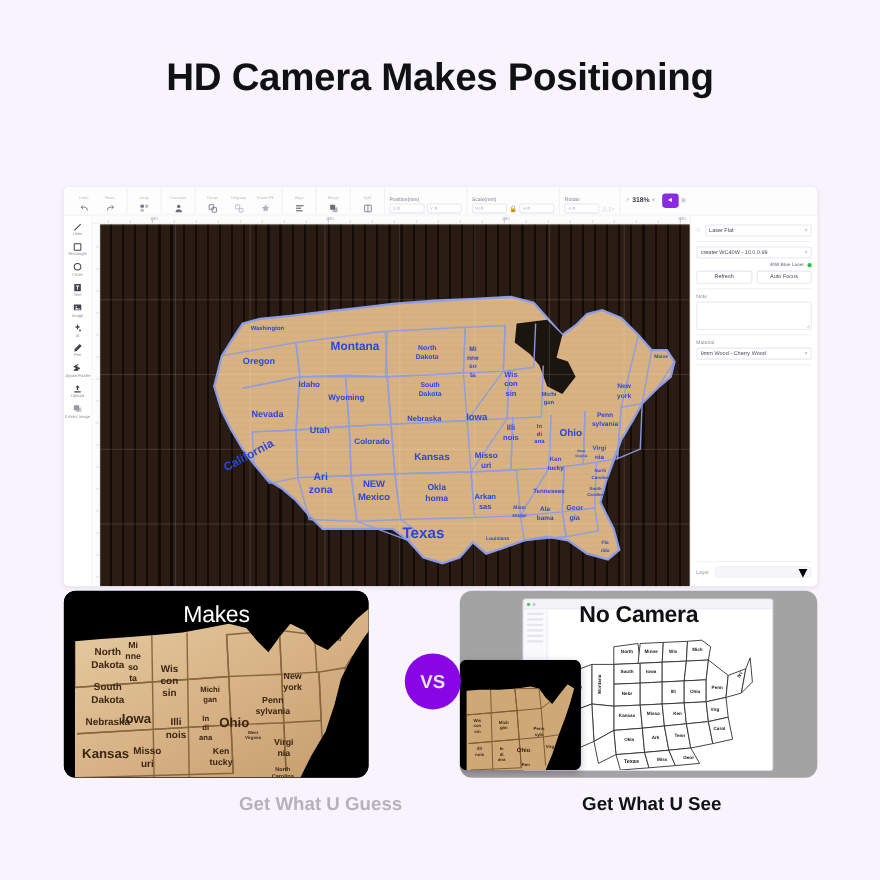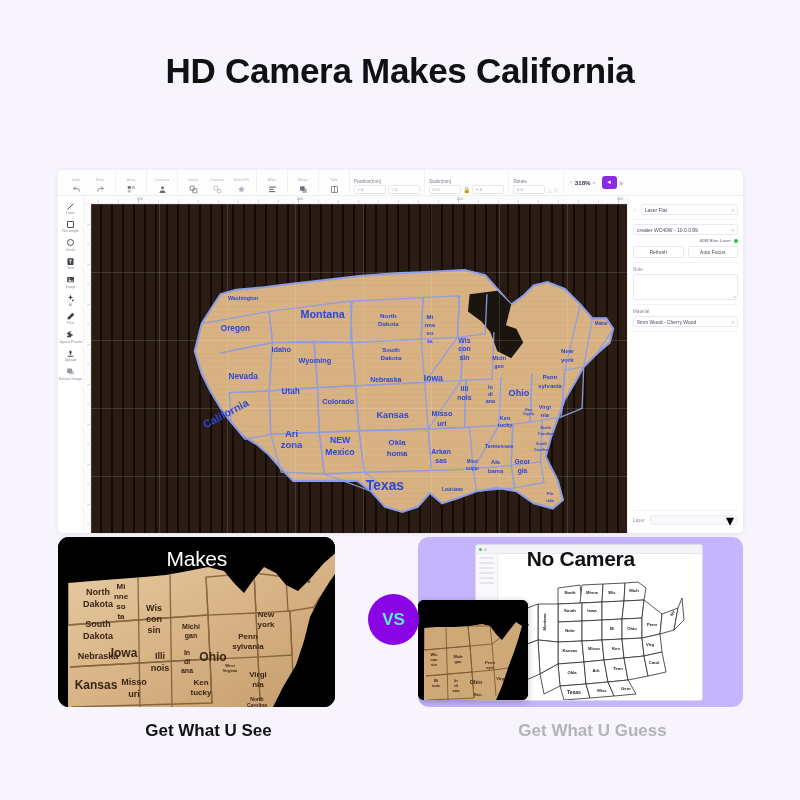--- a/index.html
+++ b/index.html
@@ -177,33 +177,33 @@
 
   
   .compare { position: absolute; left: 58px; top: 537px; width: 685px; }
   .cards { display: flex; align-items: flex-start; gap: 0; position: relative; }
   .card-left {
     width: 301px; height: 170px; border-radius: 11px;
     background: #000; overflow: hidden; position: relative;
   }
   .card-right {
     width: 352px; height: 170px; border-radius: 11px;
-    background: #c4b5fd; overflow: hidden; position: relative;
+    background: #a3a3a3; overflow: hidden; position: relative;
     margin-left: 83px;
   }
   .card-title {
     position: absolute; top: 10px; left: 0; right: 0;
     text-align: center; font-size: 21px; color: #fff; font-weight: 500;
     z-index: 5; letter-spacing: -.3px;
   }
   .card-title.dark { color: #111114; font-weight: bold; }
   .vs {
     position: absolute; left: 310px; top: 57px;
     width: 51px; height: 51px; border-radius: 50%;
-    background: #8a05e6; color: #5eead4;
+    background: #8a05e6; color: #e5e5e5;
     display: flex; align-items: center; justify-content: center;
     font-size: 17px; font-weight: bold; z-index: 9;
   }
   .caption-row { display: flex; margin-top: 14px; }
   .cap {
     width: 301px; text-align: center; font-size: 17px; font-weight: bold;
     color: #121116;
   }
   .cap.gray { color: #b5b2bd; margin-left: 83px; }
 
@@ -222,21 +222,21 @@
   .inset-photo {
     position: absolute; left: 0px; top: 63px; width: 110px; height: 100px;
     background: #000; border-radius: 6px; overflow: hidden;
     box-shadow: 0 2px 7px rgba(40,20,70,.3); z-index: 6;
   }
 </style>
 </head>
 <body>
 
 <div class="headline">
-  <span>HD Camera Makes California</span>
+  <span>HD Camera Makes Positioning</span>
 </div>
 
 <div class="app-window">
 
   <div class="toolbar">
     <div class="tgroup">
       <div class="tbtn">
         <span class="tlabel">Undo</span>
         <span class="tico">
           <svg width="9" height="9" viewBox="0 0 24 24" fill="none" stroke="#6e6c7a" stroke-width="2" stroke-linecap="round">
@@ -948,16 +948,16 @@
             </g>
           </g>
         </svg>
       </div>
 
       <div class="card-title dark">No Camera</div>
     </div>
   </div>
 
   <div class="caption-row">
+    <div class="cap gray">Get What U Guess</div>
     <div class="cap">Get What U See</div>
-    <div class="cap gray">Get What U Guess</div>
   </div>
 </div>
 
 </body></html>

